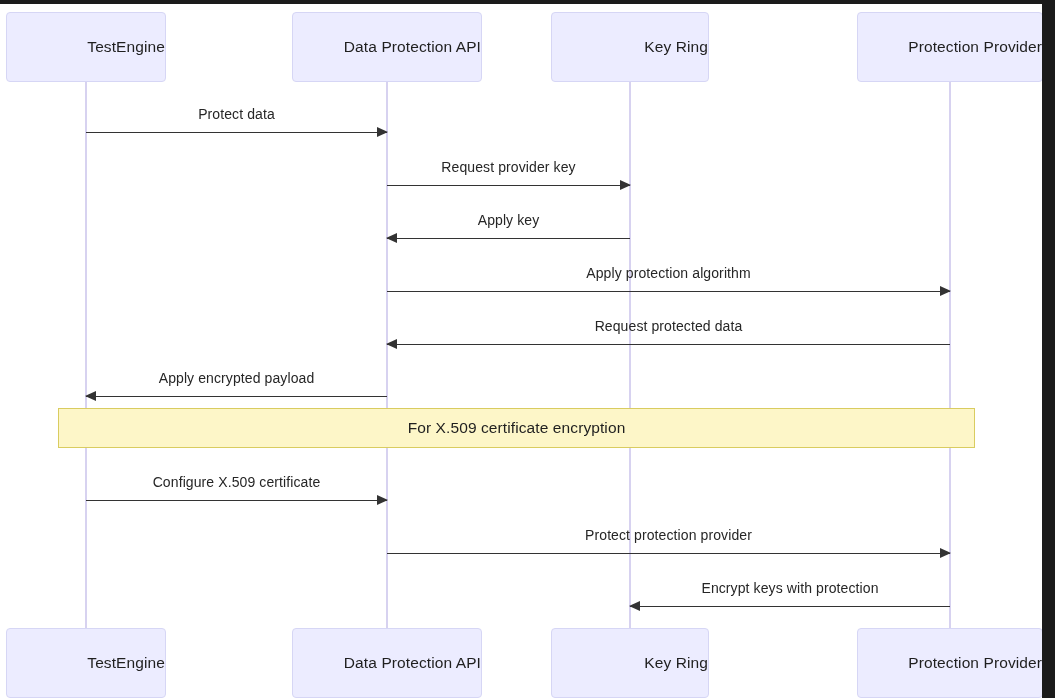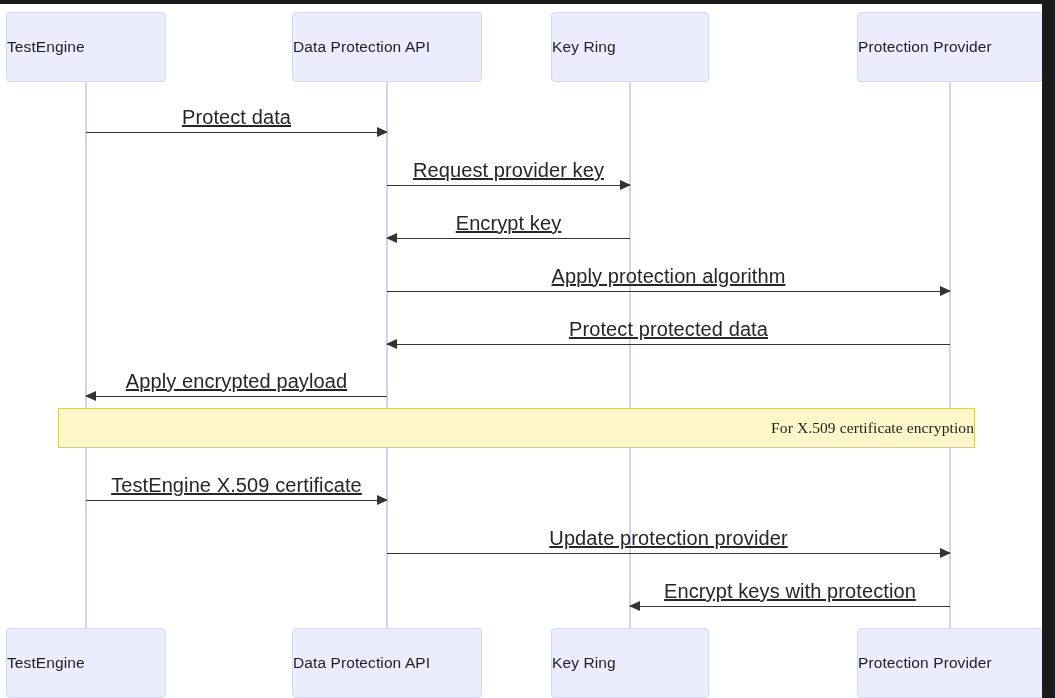--- a/index.html
+++ b/index.html
@@ -24,21 +24,21 @@
   }
   
   .participant-box {
     position: absolute;
     background: #ececff;
     border: 1px solid #d6d6f5;
     border-radius: 4px;
     box-sizing: border-box;
     display: flex;
     align-items: center;
-    justify-content: flex-start;
+    justify-content: flex-end;
     color: #1f1f1f;
     font-size: 15.5px;
     line-height: 1.2;
     text-align: center;
     letter-spacing: 0.1px;
   }
   
   .lifeline {
     position: absolute;
     width: 2px;
@@ -55,26 +55,25 @@
     top: 0;
     height: 0;
     border-top: 1.6px solid #333333;
     width: 100%;
   }
   .msg-label {
     position: absolute;
     left: 0;
     width: 100%;
     text-align: center;
-    font-size: 20px;
+    font-size: 14px;
     color: #262626;
     top: -26px;
     white-space: nowrap;
     letter-spacing: 0.1px;
-    text-decoration: underline;
   }
   .arrow-head {
     position: absolute;
     top: -5.5px;
     width: 0;
     height: 0;
     border-top: 5.5px solid transparent;
     border-bottom: 5.5px solid transparent;
   }
   .arrow-head.right {
@@ -86,25 +85,24 @@
     border-right: 11px solid #333333;
   }
   
   .note-bar {
     position: absolute;
     background: #fdf6c8;
     border: 1.5px solid #d9cc60;
     box-sizing: border-box;
     display: flex;
     align-items: center;
-    justify-content: flex-end;
+    justify-content: center;
     font-size: 15.5px;
     color: #1f1f1f;
     letter-spacing: 0.1px;
-    font-family: Liberation Serif, serif;
   }
 </style>
 </head>
 <body>
 
 <div id="diagram-root">
 
   <div id="lifelines-layer">
       <div class="lifeline" style="left: 85px; top: 78px; height: 546px;"></div>
       <div class="lifeline" style="left: 386px; top: 78px; height: 546px;"></div>
@@ -134,46 +132,46 @@
         <div class="msg-label">Protect data</div>
       </div>
       <div class="message" style="left: 387px; top: 181px; width: 243px;">
         <div class="msg-line"></div>
         <div class="arrow-head right"></div>
         <div class="msg-label">Request provider key</div>
       </div>
       <div class="message" style="left: 387px; top: 234px; width: 243px;">
         <div class="msg-line"></div>
         <div class="arrow-head left"></div>
-        <div class="msg-label">Encrypt key</div>
+        <div class="msg-label">Apply key</div>
       </div>
       <div class="message" style="left: 387px; top: 287px; width: 563px;">
         <div class="msg-line"></div>
         <div class="arrow-head right"></div>
         <div class="msg-label">Apply protection algorithm</div>
       </div>
       <div class="message" style="left: 387px; top: 340px; width: 563px;">
         <div class="msg-line"></div>
         <div class="arrow-head left"></div>
-        <div class="msg-label">Protect protected data</div>
+        <div class="msg-label">Request protected data</div>
       </div>
       <div class="message" style="left: 86px; top: 392px; width: 301px;">
         <div class="msg-line"></div>
         <div class="arrow-head left"></div>
         <div class="msg-label">Apply encrypted payload</div>
       </div>
       <div class="message" style="left: 86px; top: 496px; width: 301px;">
         <div class="msg-line"></div>
         <div class="arrow-head right"></div>
-        <div class="msg-label">TestEngine X.509 certificate</div>
+        <div class="msg-label">Configure X.509 certificate</div>
       </div>
       <div class="message" style="left: 387px; top: 549px; width: 563px;">
         <div class="msg-line"></div>
         <div class="arrow-head right"></div>
-        <div class="msg-label">Update protection provider</div>
+        <div class="msg-label">Protect protection provider</div>
       </div>
       <div class="message" style="left: 630px; top: 602px; width: 320px;">
         <div class="msg-line"></div>
         <div class="arrow-head left"></div>
         <div class="msg-label">Encrypt keys with protection</div>
       </div>
     </div>
 
   <div id="notes-layer">
       <div class="note-bar" style="left: 58px; top: 404px; width: 917px; height: 40px;">

